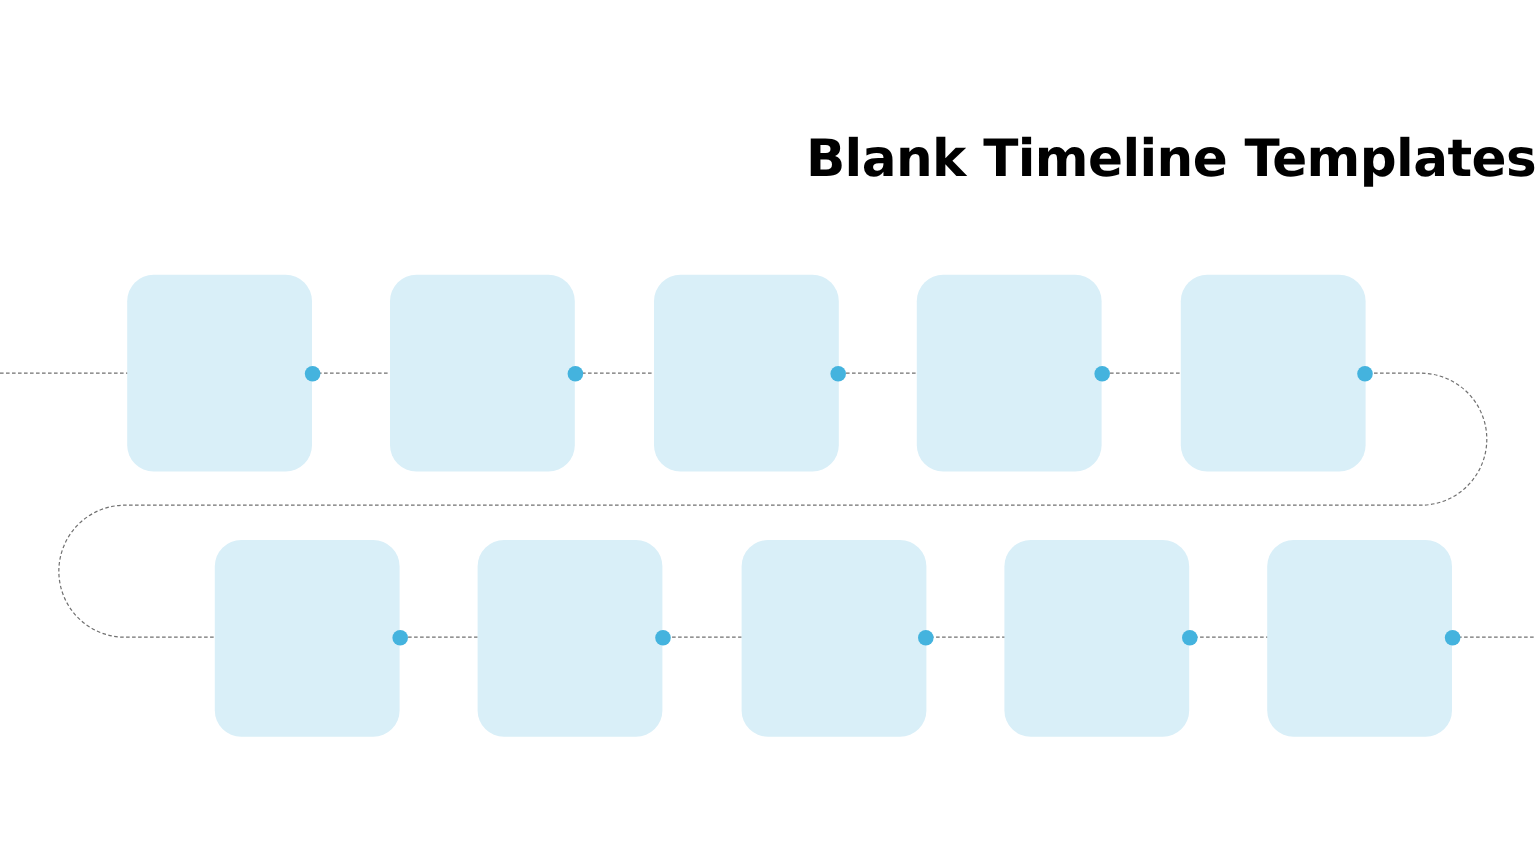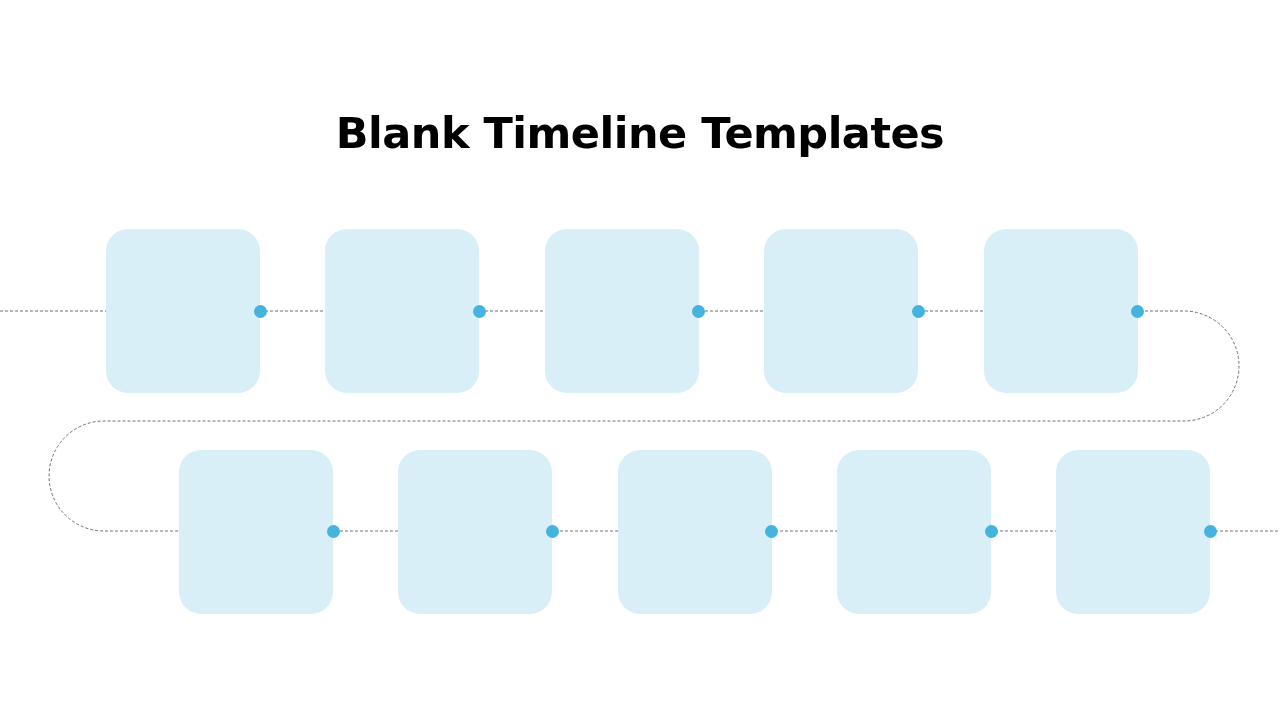--- a/index.html
+++ b/index.html
@@ -3,21 +3,21 @@
   <meta charset="utf-8">
   <style>
     html, body { margin: 0; padding: 0; }
     body {
       width: 1280px; height: 720px; overflow: hidden;
       background: #ffffff; position: relative;
       font-family: "DejaVu Sans", sans-serif;
     }
     .title {
       position: absolute; left: 0; top: 108px; width: 1280px;
-      text-align: center; font-size: 43px; font-weight: 700;
+      text-align: right; font-size: 43px; font-weight: 700;
       color: #000000; letter-spacing: -0.5px;
       font-family: "DejaVu Sans", sans-serif;
     }
     svg.path-layer { position: absolute; left: 0; top: 0; }
     .box {
       position: absolute; width: 154px; height: 164px;
       background: #d9eff8; border-radius: 22px;
     }
     .dot {
       position: absolute; width: 13px; height: 13px; border-radius: 50%;

